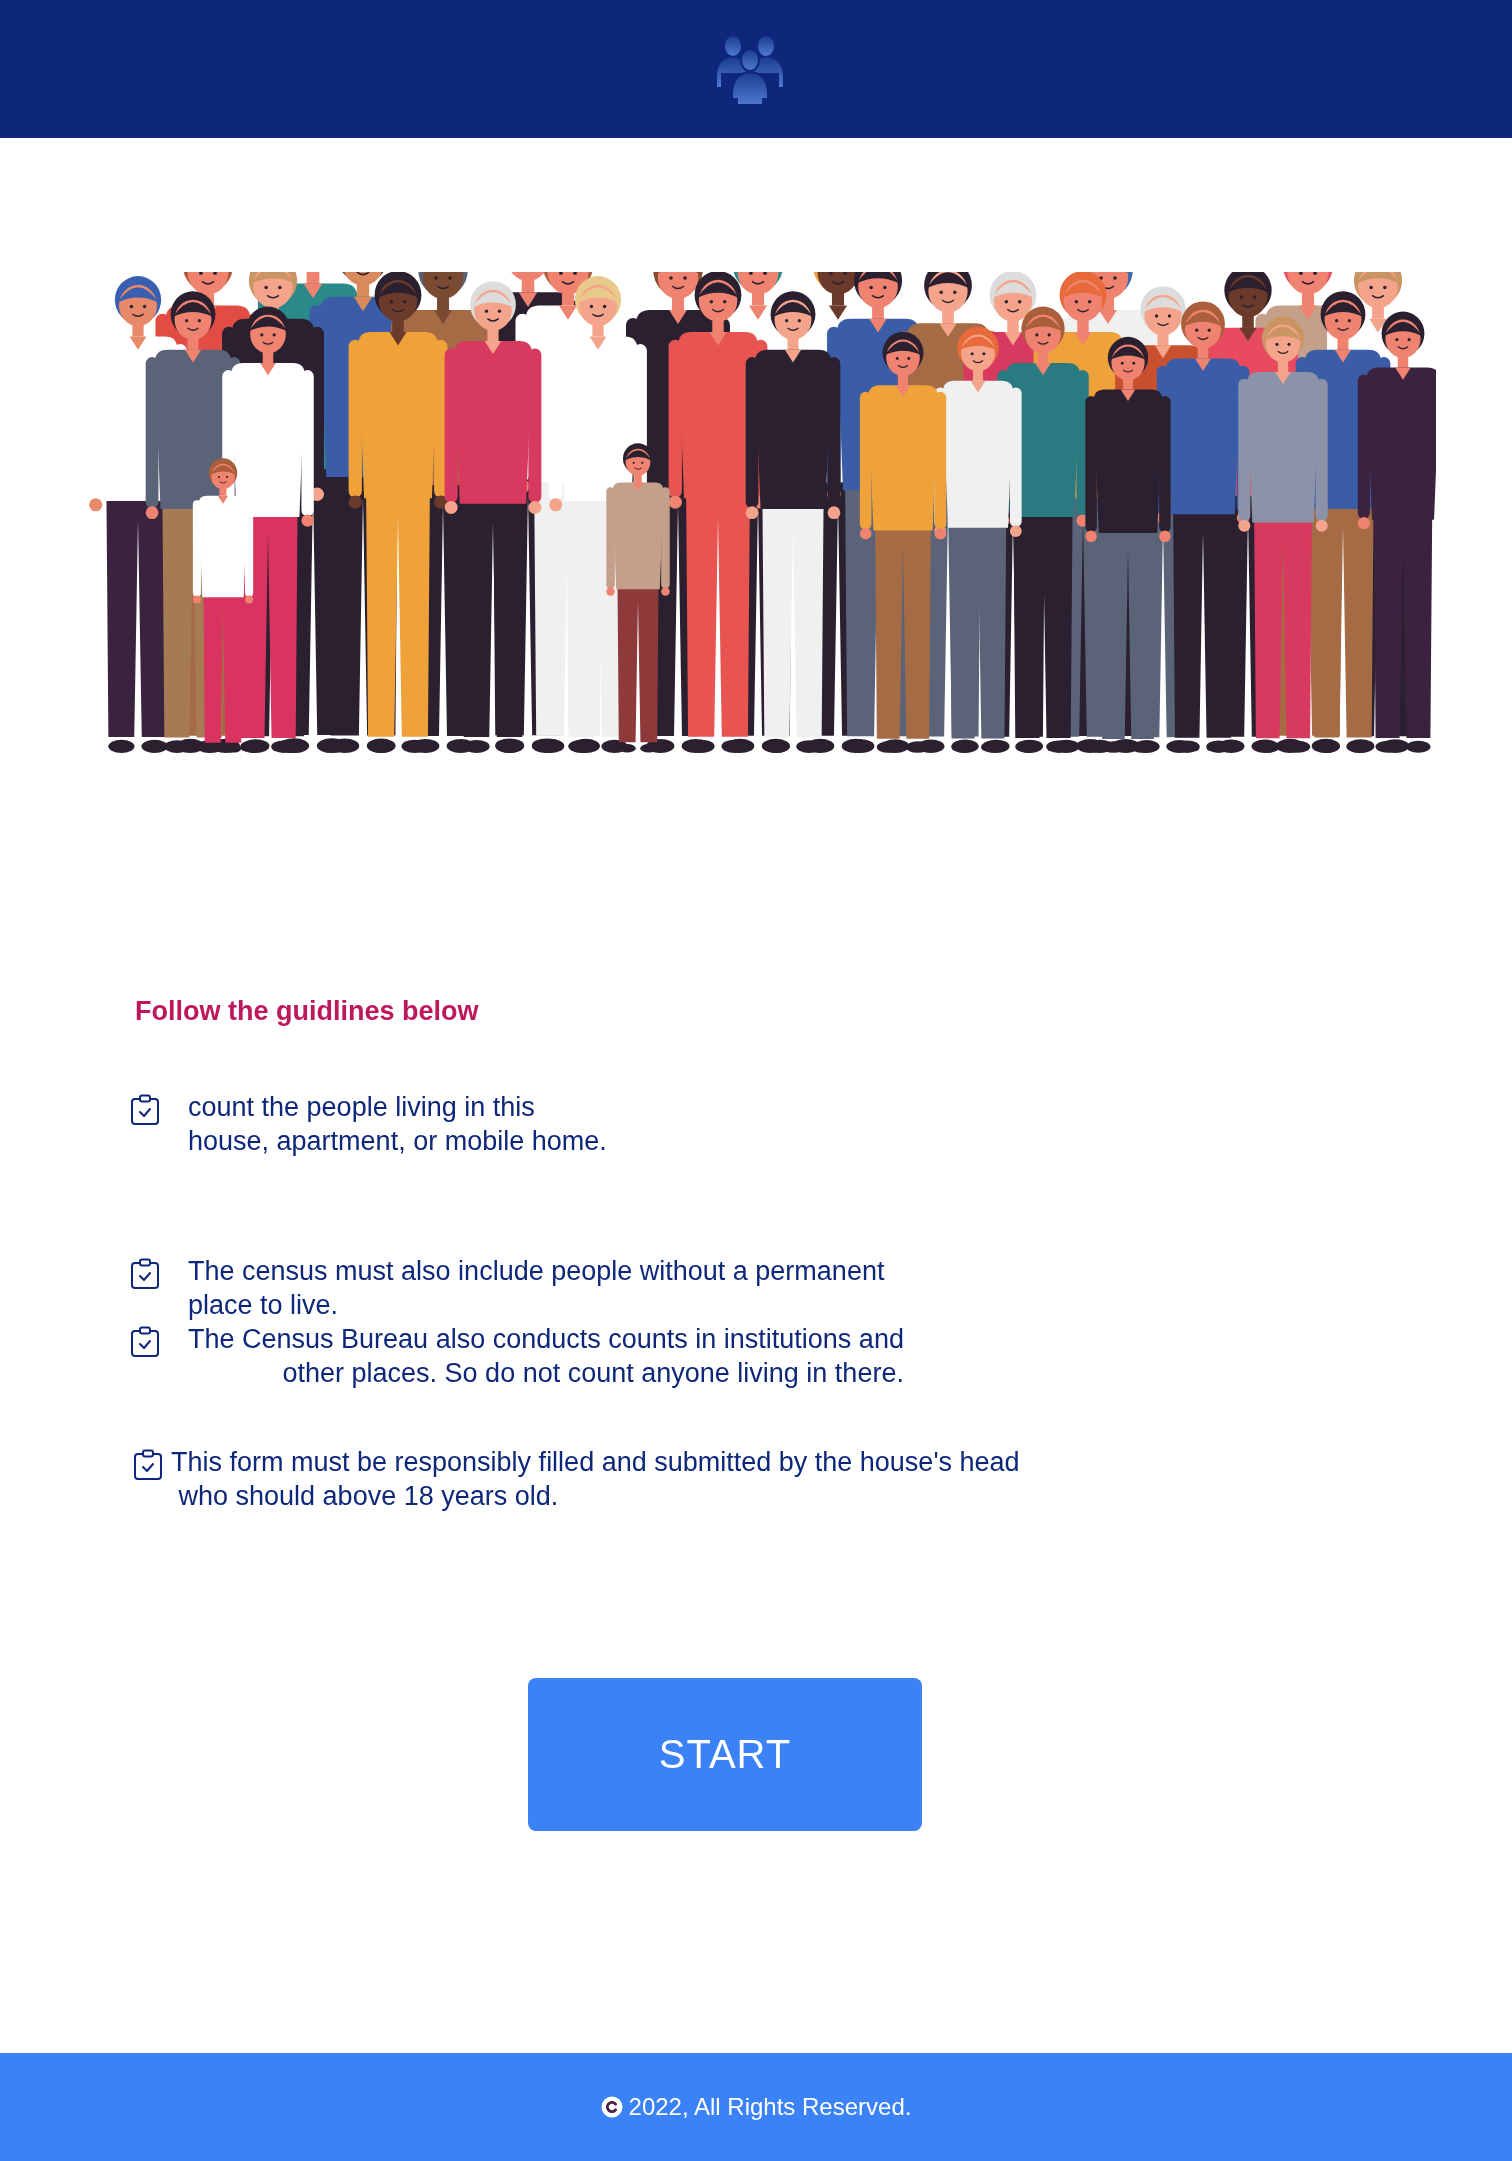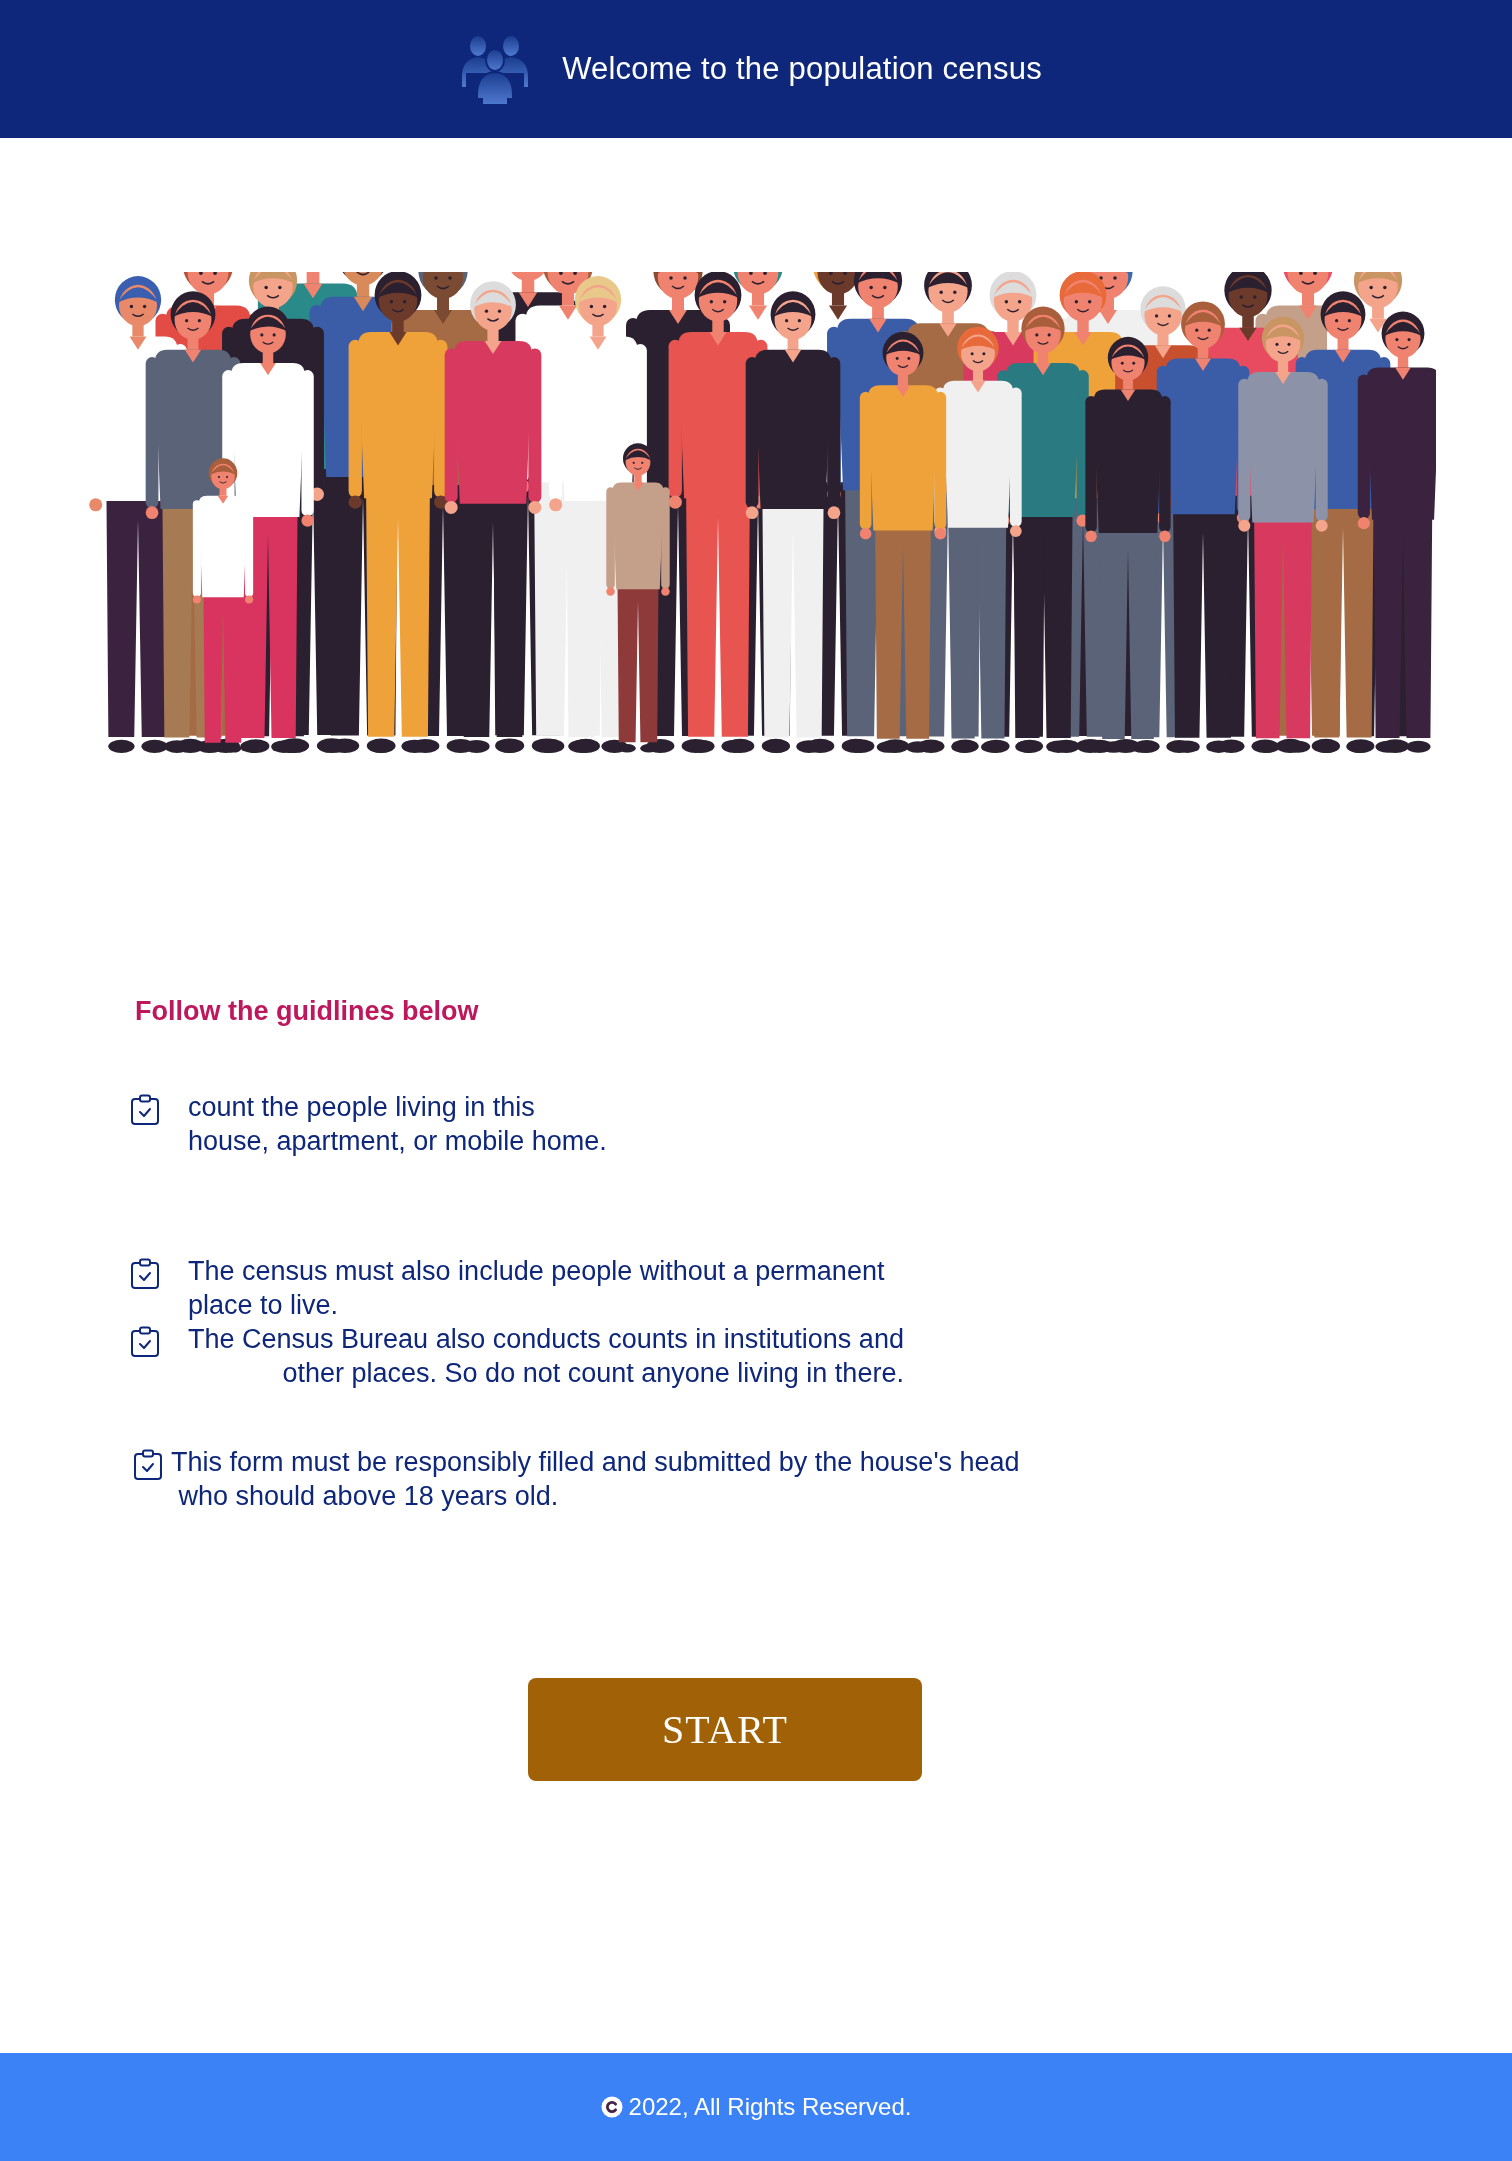--- a/index.html
+++ b/index.html
@@ -32,24 +32,24 @@
   .guide-item .text {
     color: #0e277a; font-size: 27px; line-height: 34px; margin-left: 28px; white-space: pre;
   }
   .item-1 { left: 130px; top: 1090px; }
   .item-2 { left: 130px; top: 1254px; }
   .item-3 { left: 130px; top: 1322px; text-align: right; }
   .item-4 { left: 133px; top: 1445px; }
   .item-4 .text { margin-left: 8px; }
 
   .start-btn {
-    position: absolute; left: 528px; top: 1678px; width: 394px; height: 103px;
-    background: #a16207; border: none; border-radius: 8px;
+    position: absolute; left: 528px; top: 1678px; width: 394px; height: 153px;
+    background: #3b82f6; border: none; border-radius: 8px;
     color: #ffffff; font-size: 40px; letter-spacing: 1px;
-    font-family: Liberation Serif, serif;
+    font-family: Liberation Sans, sans-serif;
     display: flex; align-items: center; justify-content: center; cursor: pointer;
   }
 
   .footer {
     position: absolute; left: 0; top: 2053px; width: 1512px; height: 108px;
     background: #3b82f6;
     display: flex; align-items: center; justify-content: center;
   }
   .footer-inner { display: flex; align-items: center; gap: 6px; color: #ffffff; font-size: 24px; }
   .copyright-icon { width: 22px; height: 22px; display: block; }
@@ -66,21 +66,20 @@
           <stop offset="1" stop-color="#4f7ad0"></stop>
         </linearGradient>
       </defs>
       <ellipse cx="20" cy="13" rx="8" ry="10" fill="url(#pg)"></ellipse>
       <ellipse cx="53" cy="13" rx="8" ry="10" fill="url(#pg)"></ellipse>
       <path d="M4 44 Q4 26 20 24 Q36 26 36 44 L36 54 L32 54 L32 40 L8 40 L8 54 L4 54 Z" fill="url(#pg)"></path>
       <path d="M38 44 Q38 26 53 24 Q70 26 70 44 L70 54 L66 54 L66 40 L42 40 L42 54 L38 54 Z" fill="url(#pg)"></path>
       <ellipse cx="37" cy="27" rx="9" ry="11" fill="url(#pg)" stroke="#0e277a" stroke-width="2"></ellipse>
       <path d="M19 62 Q19 40 37 39 Q55 40 55 62 L55 66 L50 66 L50 72 L24 72 L24 66 L19 66 Z" fill="url(#pg)" stroke="#0e277a" stroke-width="2"></path>
     </svg>
-    <h1 class="header-title">Welcome to the population census</h1>
   </div>
 </header>
 
 <section class="hero">
   <svg id="crowd-svg" viewBox="0 0 1360 495" preserveAspectRatio="none">
       <g>
         <ellipse cx="237" cy="-29.86" rx="26.1184" ry="26.817999999999998" fill="#2b2030"></ellipse>
         <rect x="230.64" y="-7.6" width="12.72" height="23.32" fill="#f0836f"></rect>
         <ellipse cx="237" cy="-23.5" rx="21.4544" ry="23.32" fill="#f0836f"></ellipse>
         <path d="M213.68 -26.68 Q237 -61.660000000000004 260.32 -26.68 Q237 -38.34 213.68 -26.68 Z" fill="#2b2030"></path>

